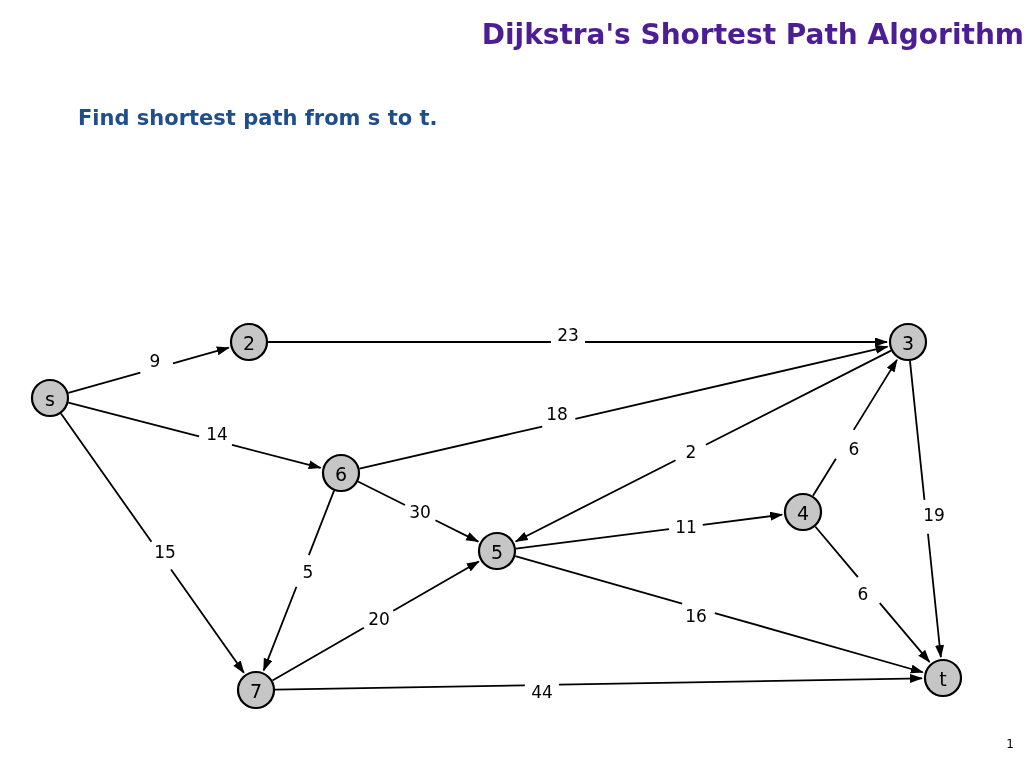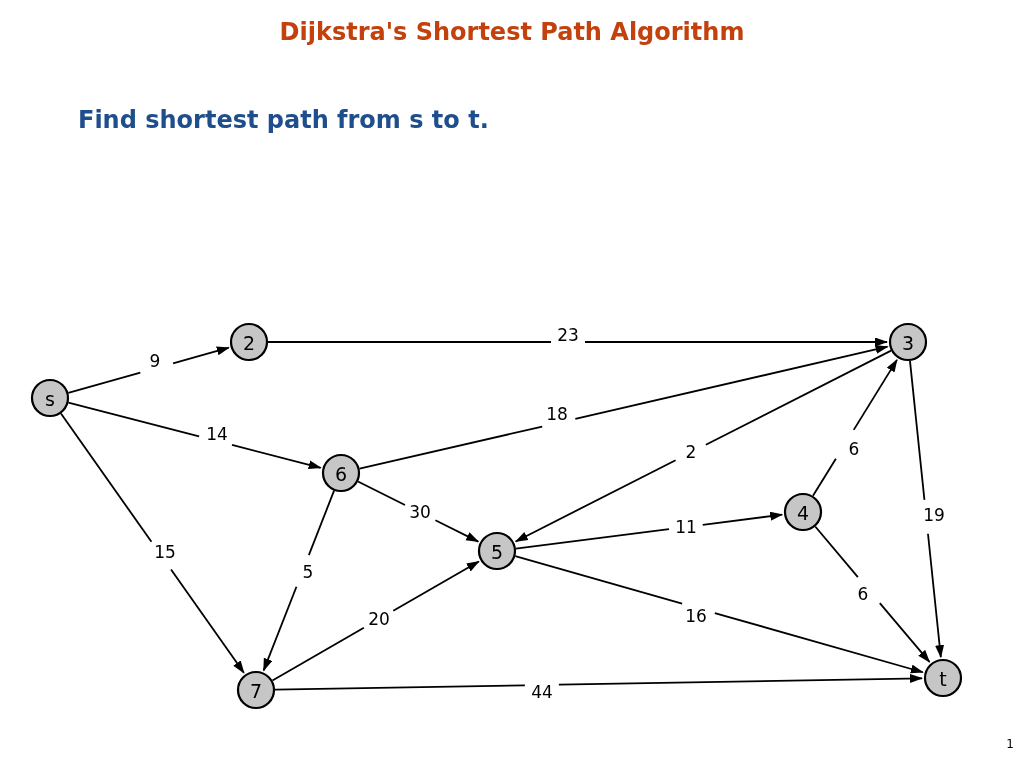--- a/index.html
+++ b/index.html
@@ -1,26 +1,26 @@
 <!DOCTYPE html>
 <html><head>
 <meta charset="utf-8">
 <style>
   * { margin: 0; padding: 0; box-sizing: border-box; }
   html, body { width: 1024px; height: 768px; overflow: hidden; background: #ffffff; }
   body { font-family: "DejaVu Sans", sans-serif; position: relative; }
   .slide { position: absolute; inset: 0; width: 1024px; height: 768px; background: #ffffff; }
   .slide-title {
     position: absolute; top: 18px; left: 0; width: 100%;
-    text-align: center; font-size: 24px; font-weight: bold;
-    letter-spacing: 0px; color: #c2410c;
+    text-align: right; font-size: 28px; font-weight: bold;
+    letter-spacing: 0px; color: #4c1d95;
   }
   .slide-subtitle {
     position: absolute; top: 106px; left: 78px;
-    font-size: 24px; font-weight: bold; color: #1f4e8c;
+    font-size: 21px; font-weight: bold; color: #1f4e8c;
   }
   .graph-svg { position: absolute; top: 0; left: 0; width: 1024px; height: 768px; }
   .page-number {
     position: absolute; top: 737px; right: 10px;
     font-size: 12px; color: #000000;
   }
   .edge-line { fill: none; }
   .edge-weight {
     font-size: 17px; fill: #000000;
     text-anchor: middle; dominant-baseline: middle;

